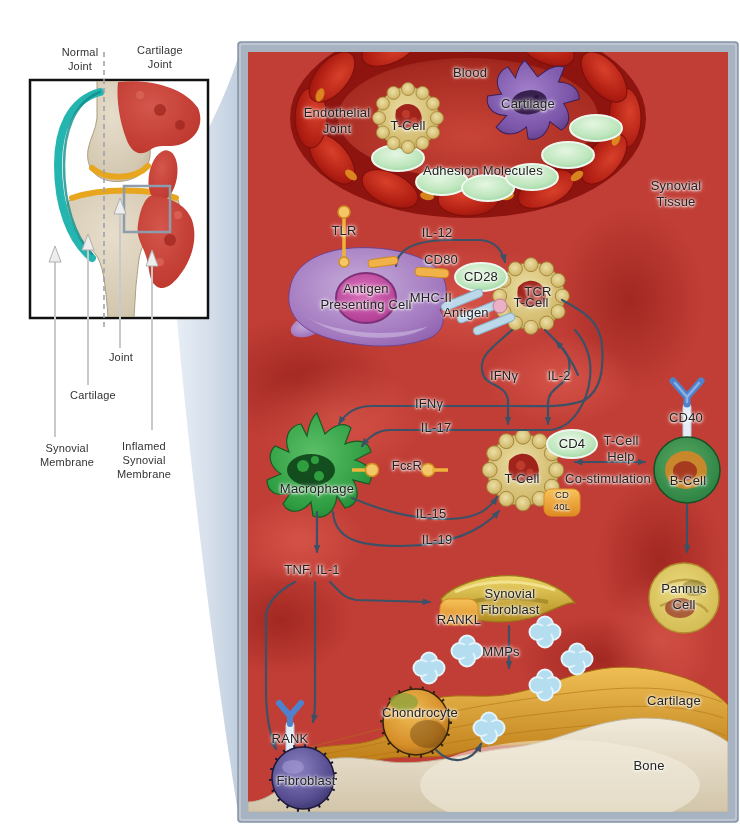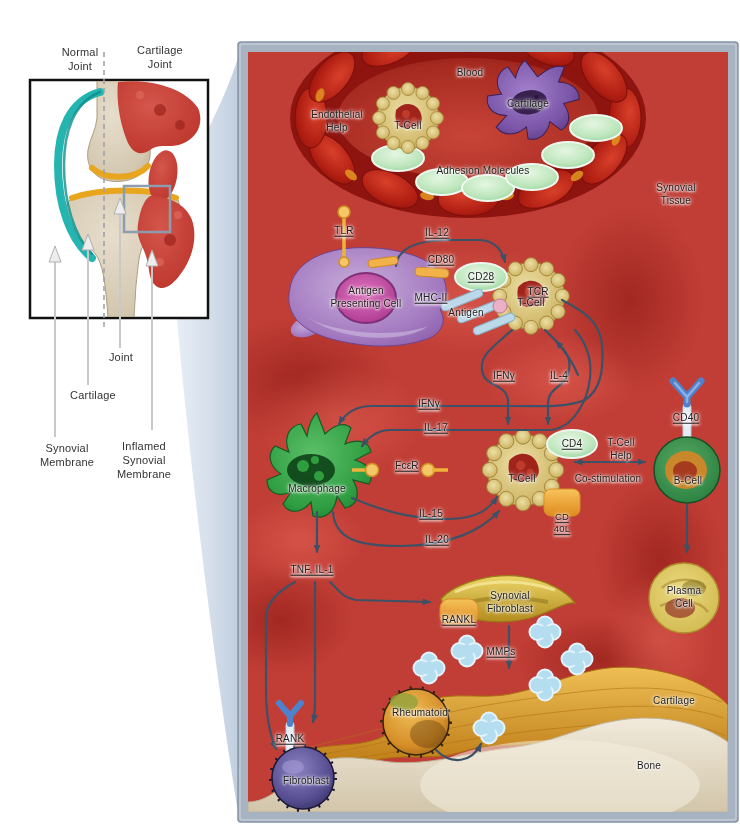--- a/index.html
+++ b/index.html
@@ -1,23 +1,23 @@
 <!DOCTYPE html>
 <html><head>
 <meta charset="utf-8">
 <style>
   html,body{margin:0;padding:0;background:#fff;}
   #stage{position:relative;width:740px;height:838px;background:#fff;overflow:hidden;
          font-family:"Liberation Sans",sans-serif;}
   #art{position:absolute;left:0;top:0;}
-  .lbl{position:absolute;transform:translate(-50%,-50%);font-size:10px;line-height:1.25;
+  .lbl{position:absolute;transform:translate(-50%,-50%);font-size:13px;line-height:1.25;
        color:#222;text-align:center;white-space:pre-line;letter-spacing:.2px;
        text-shadow:0 0 3px rgba(255,255,255,.95),0 0 5px rgba(255,255,255,.85),0 1px 2px rgba(255,255,255,.9);
        pointer-events:none;}
-  .u{text-decoration:underline;text-underline-offset:2px;text-decoration-thickness:1.3px;}
+  .u{text-underline-offset:2px;text-decoration-thickness:1.3px;}
   .ins{font-size:11px;color:#333;text-shadow:none;}
   .sm{font-size:9.5px;}
 </style>
 </head>
 <body>
 
 <div id="stage">
 
 <svg id="art" width="740" height="838" viewBox="0 0 740 838">
   <defs>
@@ -403,63 +403,63 @@
 <div class="lbl ins" style="left:93px;top:396px">Cartilage</div>
 <div class="lbl ins" style="left:67px;top:456px">Synovial
 Membrane</div>
 <div class="lbl ins" style="left:144px;top:461px">Inflamed
 Synovial
 Membrane</div>
 
 <div class="lbl" style="left:470px;top:73px">Blood</div>
 <div class="lbl" style="left:528px;top:104px">Cartilage</div>
 <div class="lbl" style="left:337px;top:121px">Endothelial
-Help</div>
+Joint</div>
 <div class="lbl" style="left:408px;top:126px">T-Cell</div>
 <div class="lbl" style="left:483px;top:171px">Adhesion Molecules</div>
 <div class="lbl" style="left:676px;top:194px">Synovial
 Tissue</div>
 
 <div class="lbl u" style="left:344px;top:231px">TLR</div>
 <div class="lbl u" style="left:437px;top:233px">IL-12</div>
 <div class="lbl u" style="left:441px;top:260px">CD80</div>
 <div class="lbl u" style="left:481px;top:277px">CD28</div>
 <div class="lbl" style="left:366px;top:297px">Antigen
 Presenting Cell</div>
 <div class="lbl u" style="left:431px;top:298px">MHC-II</div>
 <div class="lbl u" style="left:538px;top:292px">TCR</div>
 <div class="lbl" style="left:466px;top:313px">Antigen</div>
 <div class="lbl" style="left:531px;top:303px">T-Cell</div>
 
 <div class="lbl u" style="left:504px;top:376px">IFNγ</div>
-<div class="lbl u" style="left:559px;top:376px">IL-4</div>
+<div class="lbl u" style="left:559px;top:376px">IL-2</div>
 <div class="lbl u" style="left:429px;top:404px">IFNγ</div>
 <div class="lbl u" style="left:436px;top:428px">IL-17</div>
 
 <div class="lbl" style="left:317px;top:489px">Macrophage</div>
 <div class="lbl u" style="left:407px;top:466px">FcεR</div>
 <div class="lbl u" style="left:572px;top:444px">CD4</div>
 <div class="lbl" style="left:522px;top:479px">T-Cell</div>
 <div class="lbl" style="left:621px;top:449px">T-Cell
 Help</div>
 <div class="lbl" style="left:608px;top:479px">Co-stimulation</div>
 <div class="lbl" style="left:688px;top:481px">B-Cell</div>
 <div class="lbl u" style="left:686px;top:418px">CD40</div>
-<div class="lbl u sm" style="left:562px;top:523px">CD
+<div class="lbl u sm" style="left:562px;top:501px">CD
 40L</div>
 
 <div class="lbl u" style="left:431px;top:514px">IL-15</div>
-<div class="lbl u" style="left:437px;top:540px">IL-20</div>
+<div class="lbl u" style="left:437px;top:540px">IL-19</div>
 <div class="lbl u" style="left:312px;top:570px">TNF, IL-1</div>
 
 <div class="lbl" style="left:510px;top:602px">Synovial
 Fibroblast</div>
 <div class="lbl u" style="left:459px;top:620px">RANKL</div>
 <div class="lbl u" style="left:501px;top:652px">MMPs</div>
-<div class="lbl" style="left:684px;top:597px">Plasma
+<div class="lbl" style="left:684px;top:597px">Pannus
 Cell</div>
-<div class="lbl" style="left:420px;top:713px">Rheumatoid</div>
+<div class="lbl" style="left:420px;top:713px">Chondrocyte</div>
 <div class="lbl" style="left:674px;top:701px">Cartilage</div>
 <div class="lbl" style="left:649px;top:766px">Bone</div>
 <div class="lbl u" style="left:290px;top:739px">RANK</div>
 <div class="lbl" style="left:306px;top:781px">Fibroblast</div>
 
 </div>
 
 </body></html>

